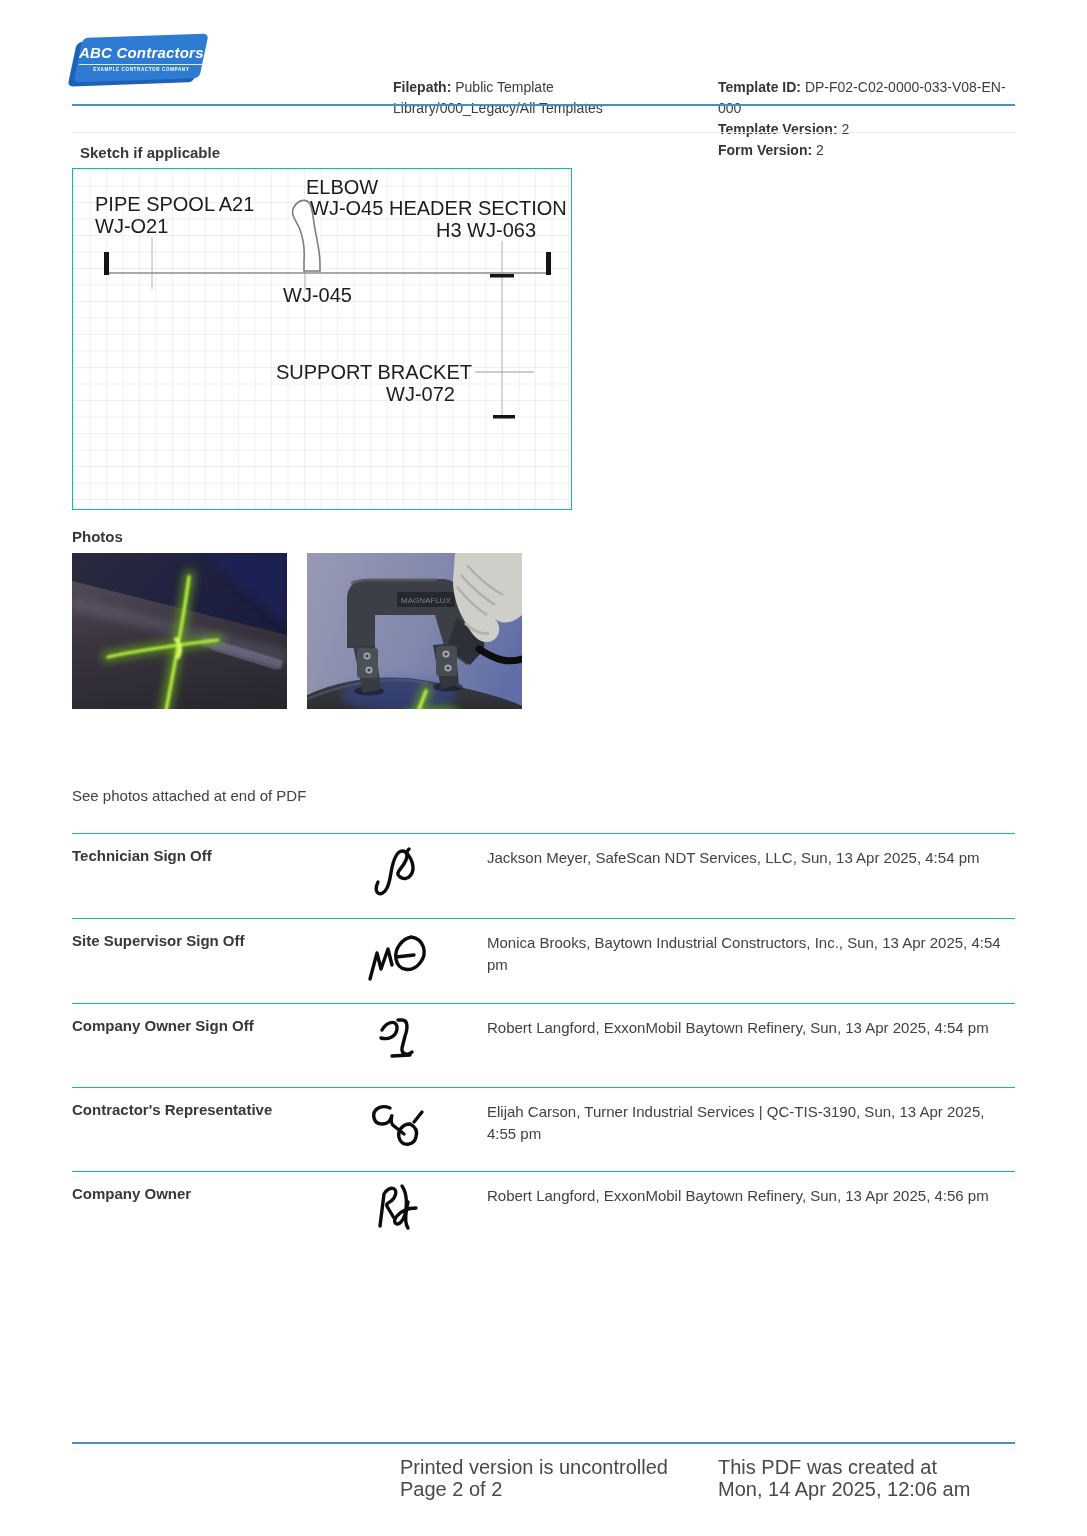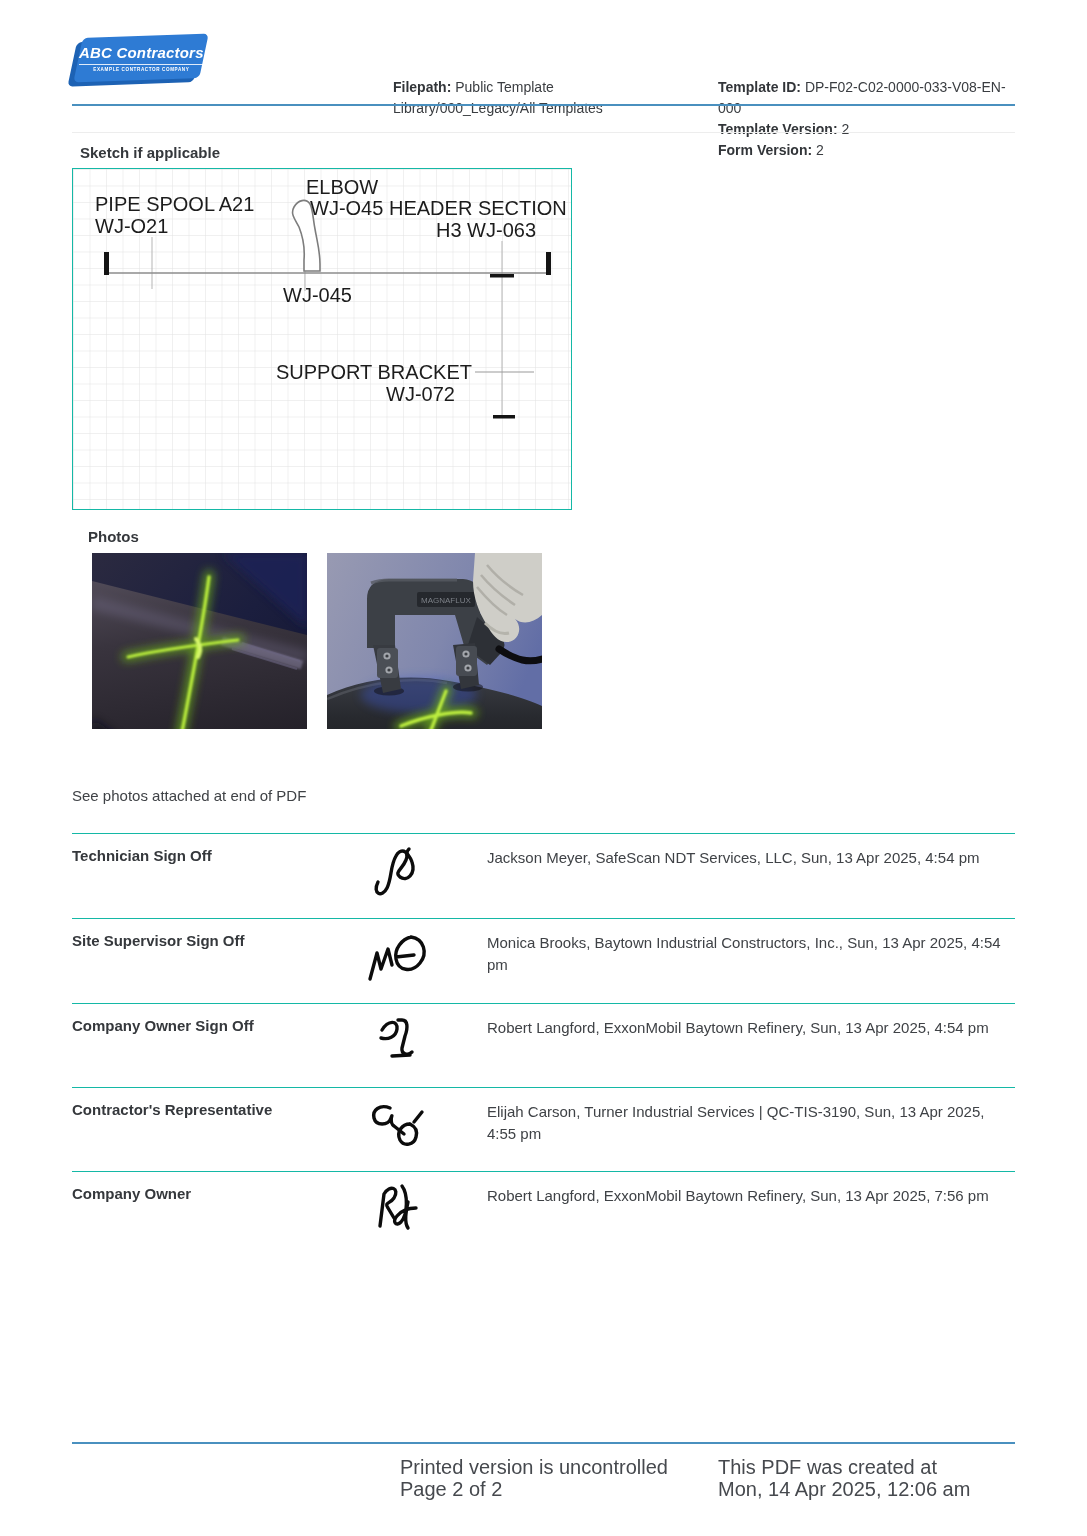--- a/index.html
+++ b/index.html
@@ -21,21 +21,21 @@
   .meta .b{font-weight:bold;color:#323539;}
   .rule-blue{height:2px;background:#4a90bf;}
   .rule-gray{height:1px;background:#ededed;}
 
   .h-section{font-size:15px;font-weight:bold;color:#35383c;}
 
   .sketch-box{left:72px;top:168px;width:498px;height:340px;border:1px solid #14b8a6;background:#fff;}
   .sketch-box svg{display:block;}
   .sk-label{font-family:"Liberation Sans", sans-serif;font-size:20px;fill:#1c1c1c;}
 
-  .photo{width:215px;height:176px;overflow:hidden;padding-left:20px;}
+  .photo{width:215px;height:156px;overflow:hidden;}
   .photo svg{display:block;}
 
   .note{font-size:15px;color:#3f4246;}
 
   .signoffs{left:72px;top:833px;width:943px;}
   .srow{position:relative;border-top:1px solid #14b8a6;min-height:83px;}
   .srow .lbl{position:absolute;left:0;top:13px;width:280px;font-size:15px;font-weight:bold;color:#35383c;}
   .srow .sig{position:absolute;left:292px;top:8px;width:70px;height:58px;}
   .srow .val{position:absolute;left:415px;top:13px;width:515px;font-size:15px;line-height:22px;color:#3f4246;}
   .sigpath{stroke:#0c0c0c;stroke-width:3.4;fill:none;stroke-linecap:round;stroke-linejoin:round;}
@@ -103,21 +103,21 @@
       <text class="sk-label" x="233" y="25">ELBOW</text>
       <text class="sk-label" x="237" y="46">WJ-O45</text>
       <text class="sk-label" x="316" y="46">HEADER SECTION</text>
       <text class="sk-label" x="363" y="68">H3 WJ-063</text>
       <text class="sk-label" x="210" y="133">WJ-045</text>
       <text class="sk-label" x="203" y="210">SUPPORT BRACKET</text>
       <text class="sk-label" x="313" y="232">WJ-072</text>
     </svg>
   </div>
 
-  <div class="abs h-section" style="left:88px;top:528px;">Photos</div>
+  <div class="abs h-section" style="left:72px;top:528px;">Photos</div>
 
   <div class="abs photo" style="left:72px;top:553px;">
     <svg width="215" height="215" viewBox="0 0 215 215">
       <defs>
         <linearGradient id="p1bg" x1="0" y1="0" x2="1" y2="1">
           <stop offset="0" stop-color="#2b2a40"></stop>
             <stop offset="0.5" stop-color="#1b1e3e"></stop>
             <stop offset="1" stop-color="#12152e"></stop>
         </linearGradient>
         <linearGradient id="p1pipe" x1="0" y1="0" x2="0.2" y2="1">
@@ -260,21 +260,21 @@
       </svg>
       <div class="val">Elijah Carson, Turner Industrial Services | QC-TIS-3190, Sun, 13 Apr 2025, 4:55 pm</div>
     </div>
 
     <div class="srow" style="height:84px;">
       <div class="lbl">Company Owner</div>
       <svg class="sig" viewBox="0 0 70 58">
         <path class="sigpath" d="M16,46 L20,14 C26,4 36,8 30,18 C26,24 20,22 24,28 L30,38"></path>
         <path class="sigpath" d="M38,6 C44,14 44,34 37,42 C32,47 28,42 33,36 C38,30 46,28 52,28 M44,22 C42,32 40,42 44,48"></path>
       </svg>
-      <div class="val">Robert Langford, ExxonMobil Baytown Refinery, Sun, 13 Apr 2025, 7:56 pm</div>
+      <div class="val">Robert Langford, ExxonMobil Baytown Refinery, Sun, 13 Apr 2025, 4:56 pm</div>
     </div>
 
   </div>
 
   <div class="abs footer-line"></div>
   <div class="abs ftext" style="left:400px;top:1456px;">
     <div>Printed version is uncontrolled</div>
     <div>Page 2 of 2</div>
   </div>
   <div class="abs ftext" style="left:718px;top:1456px;">

